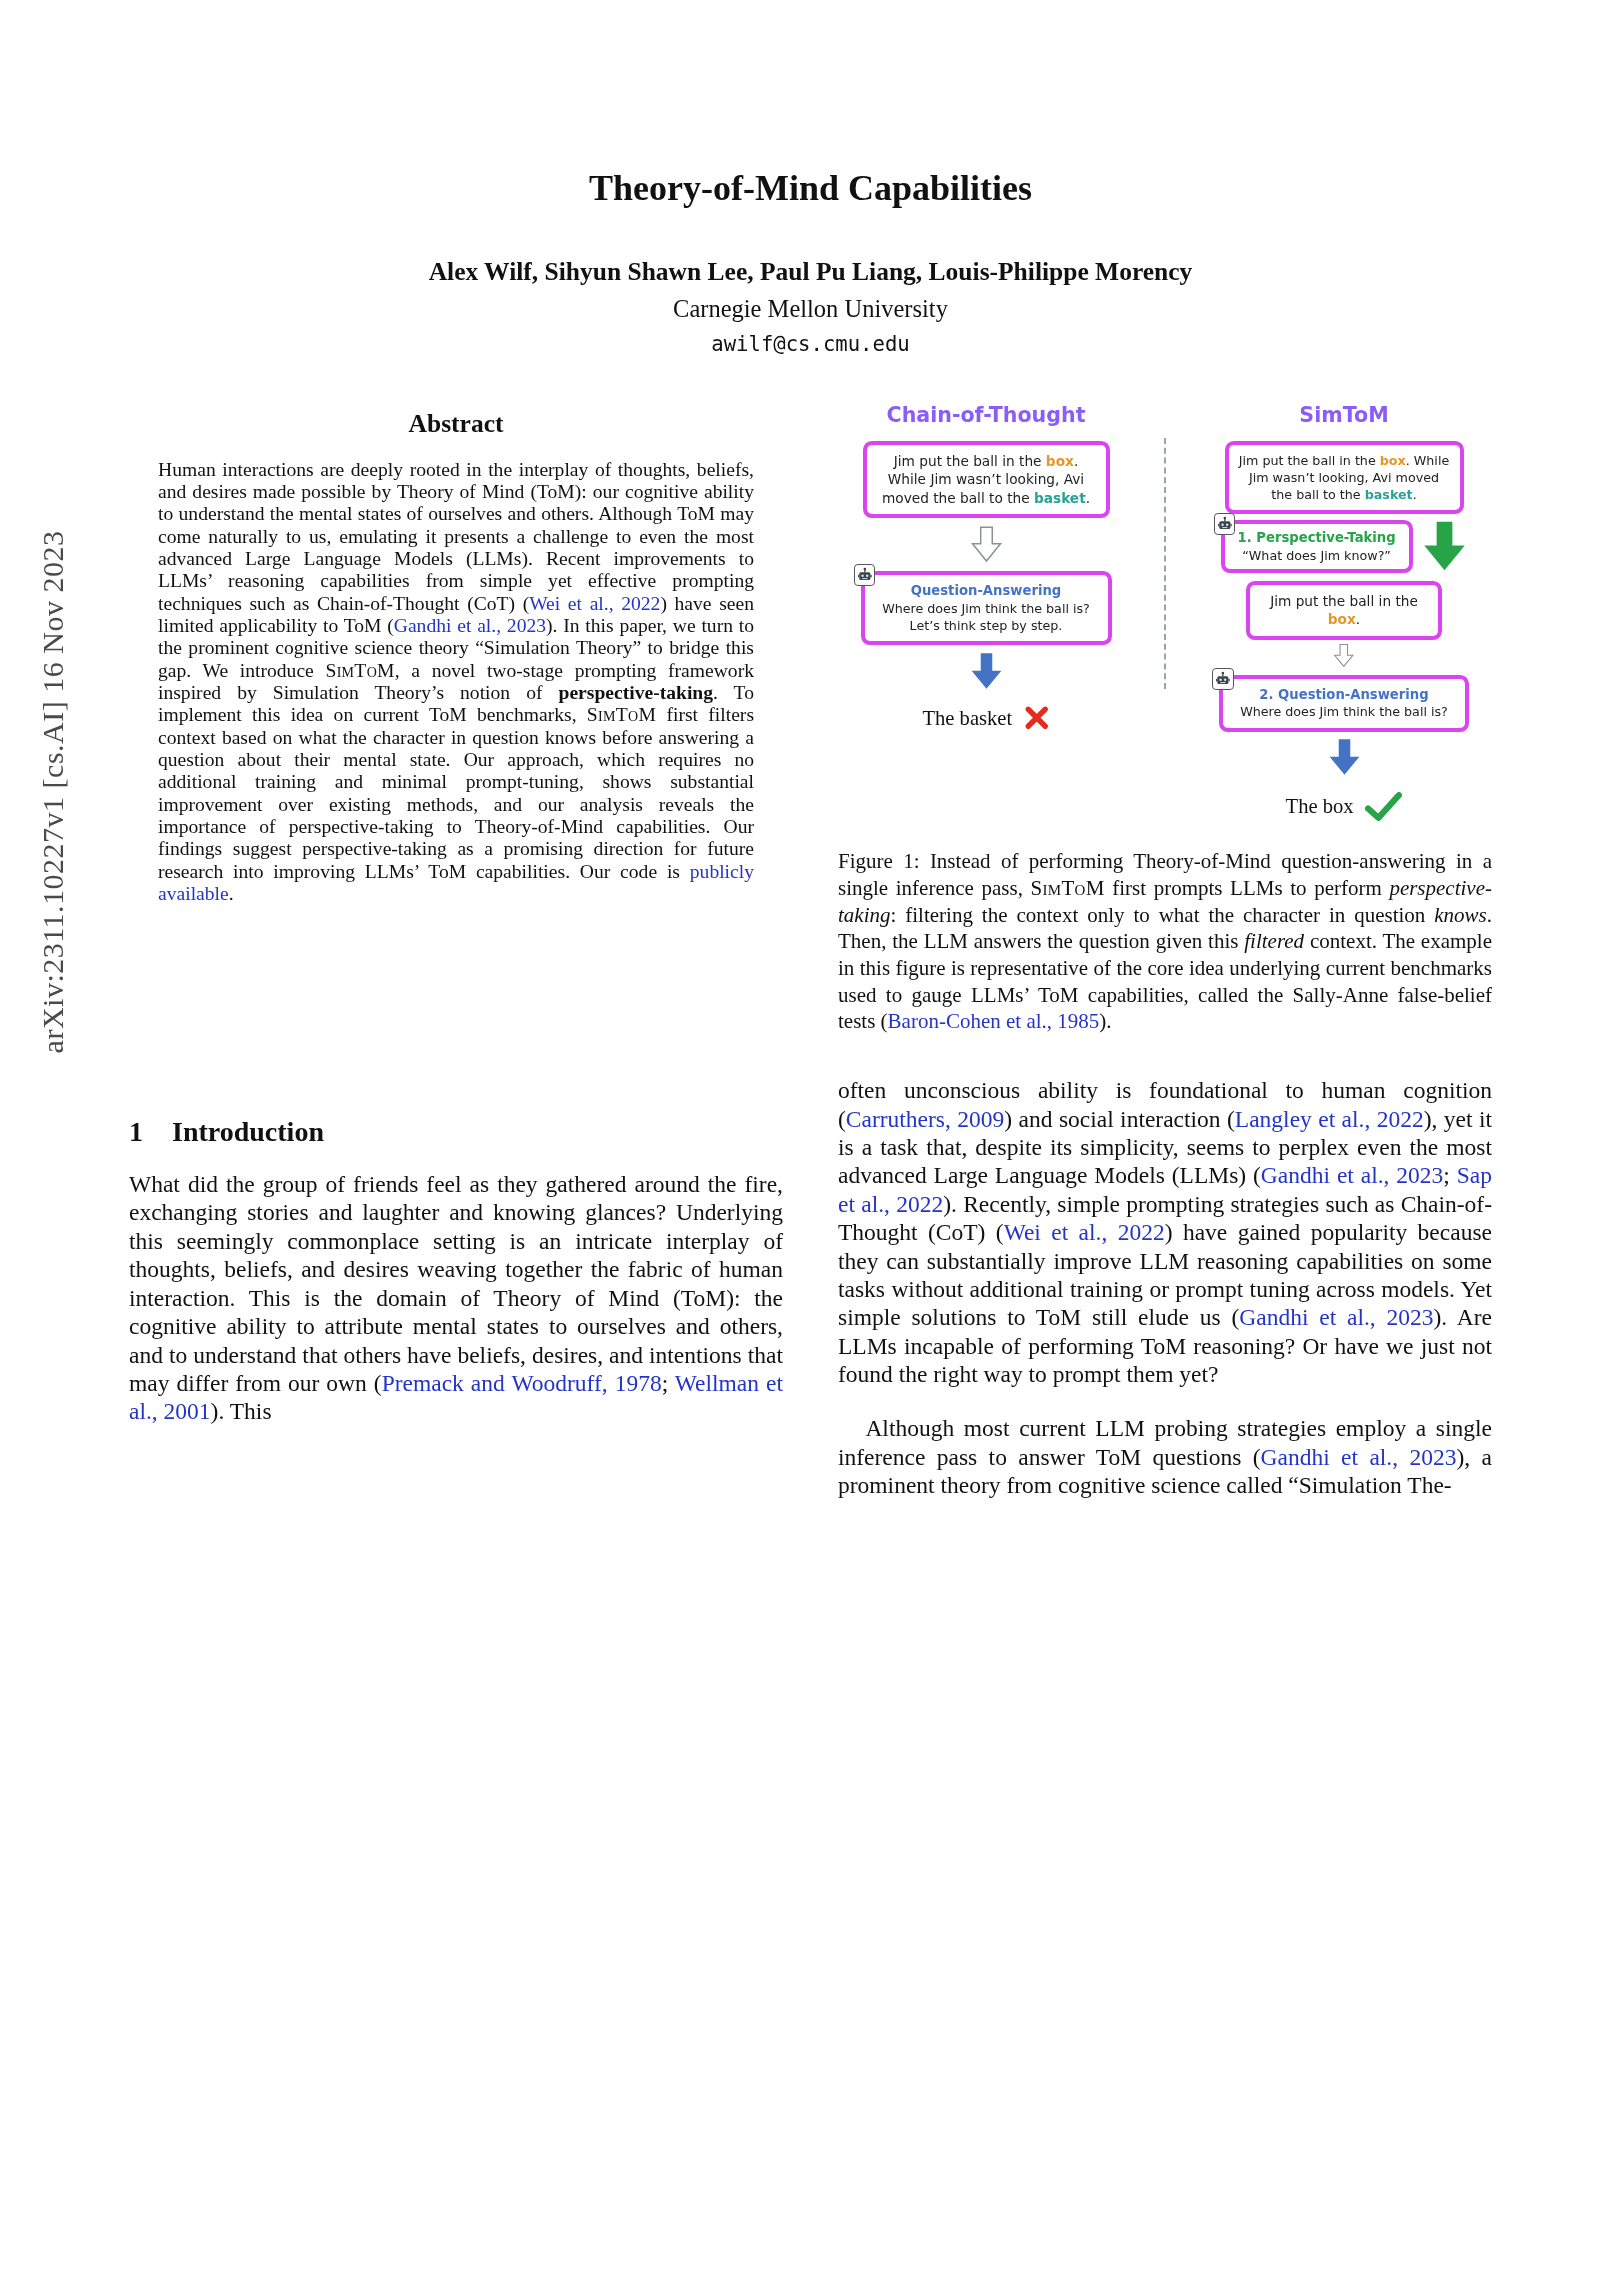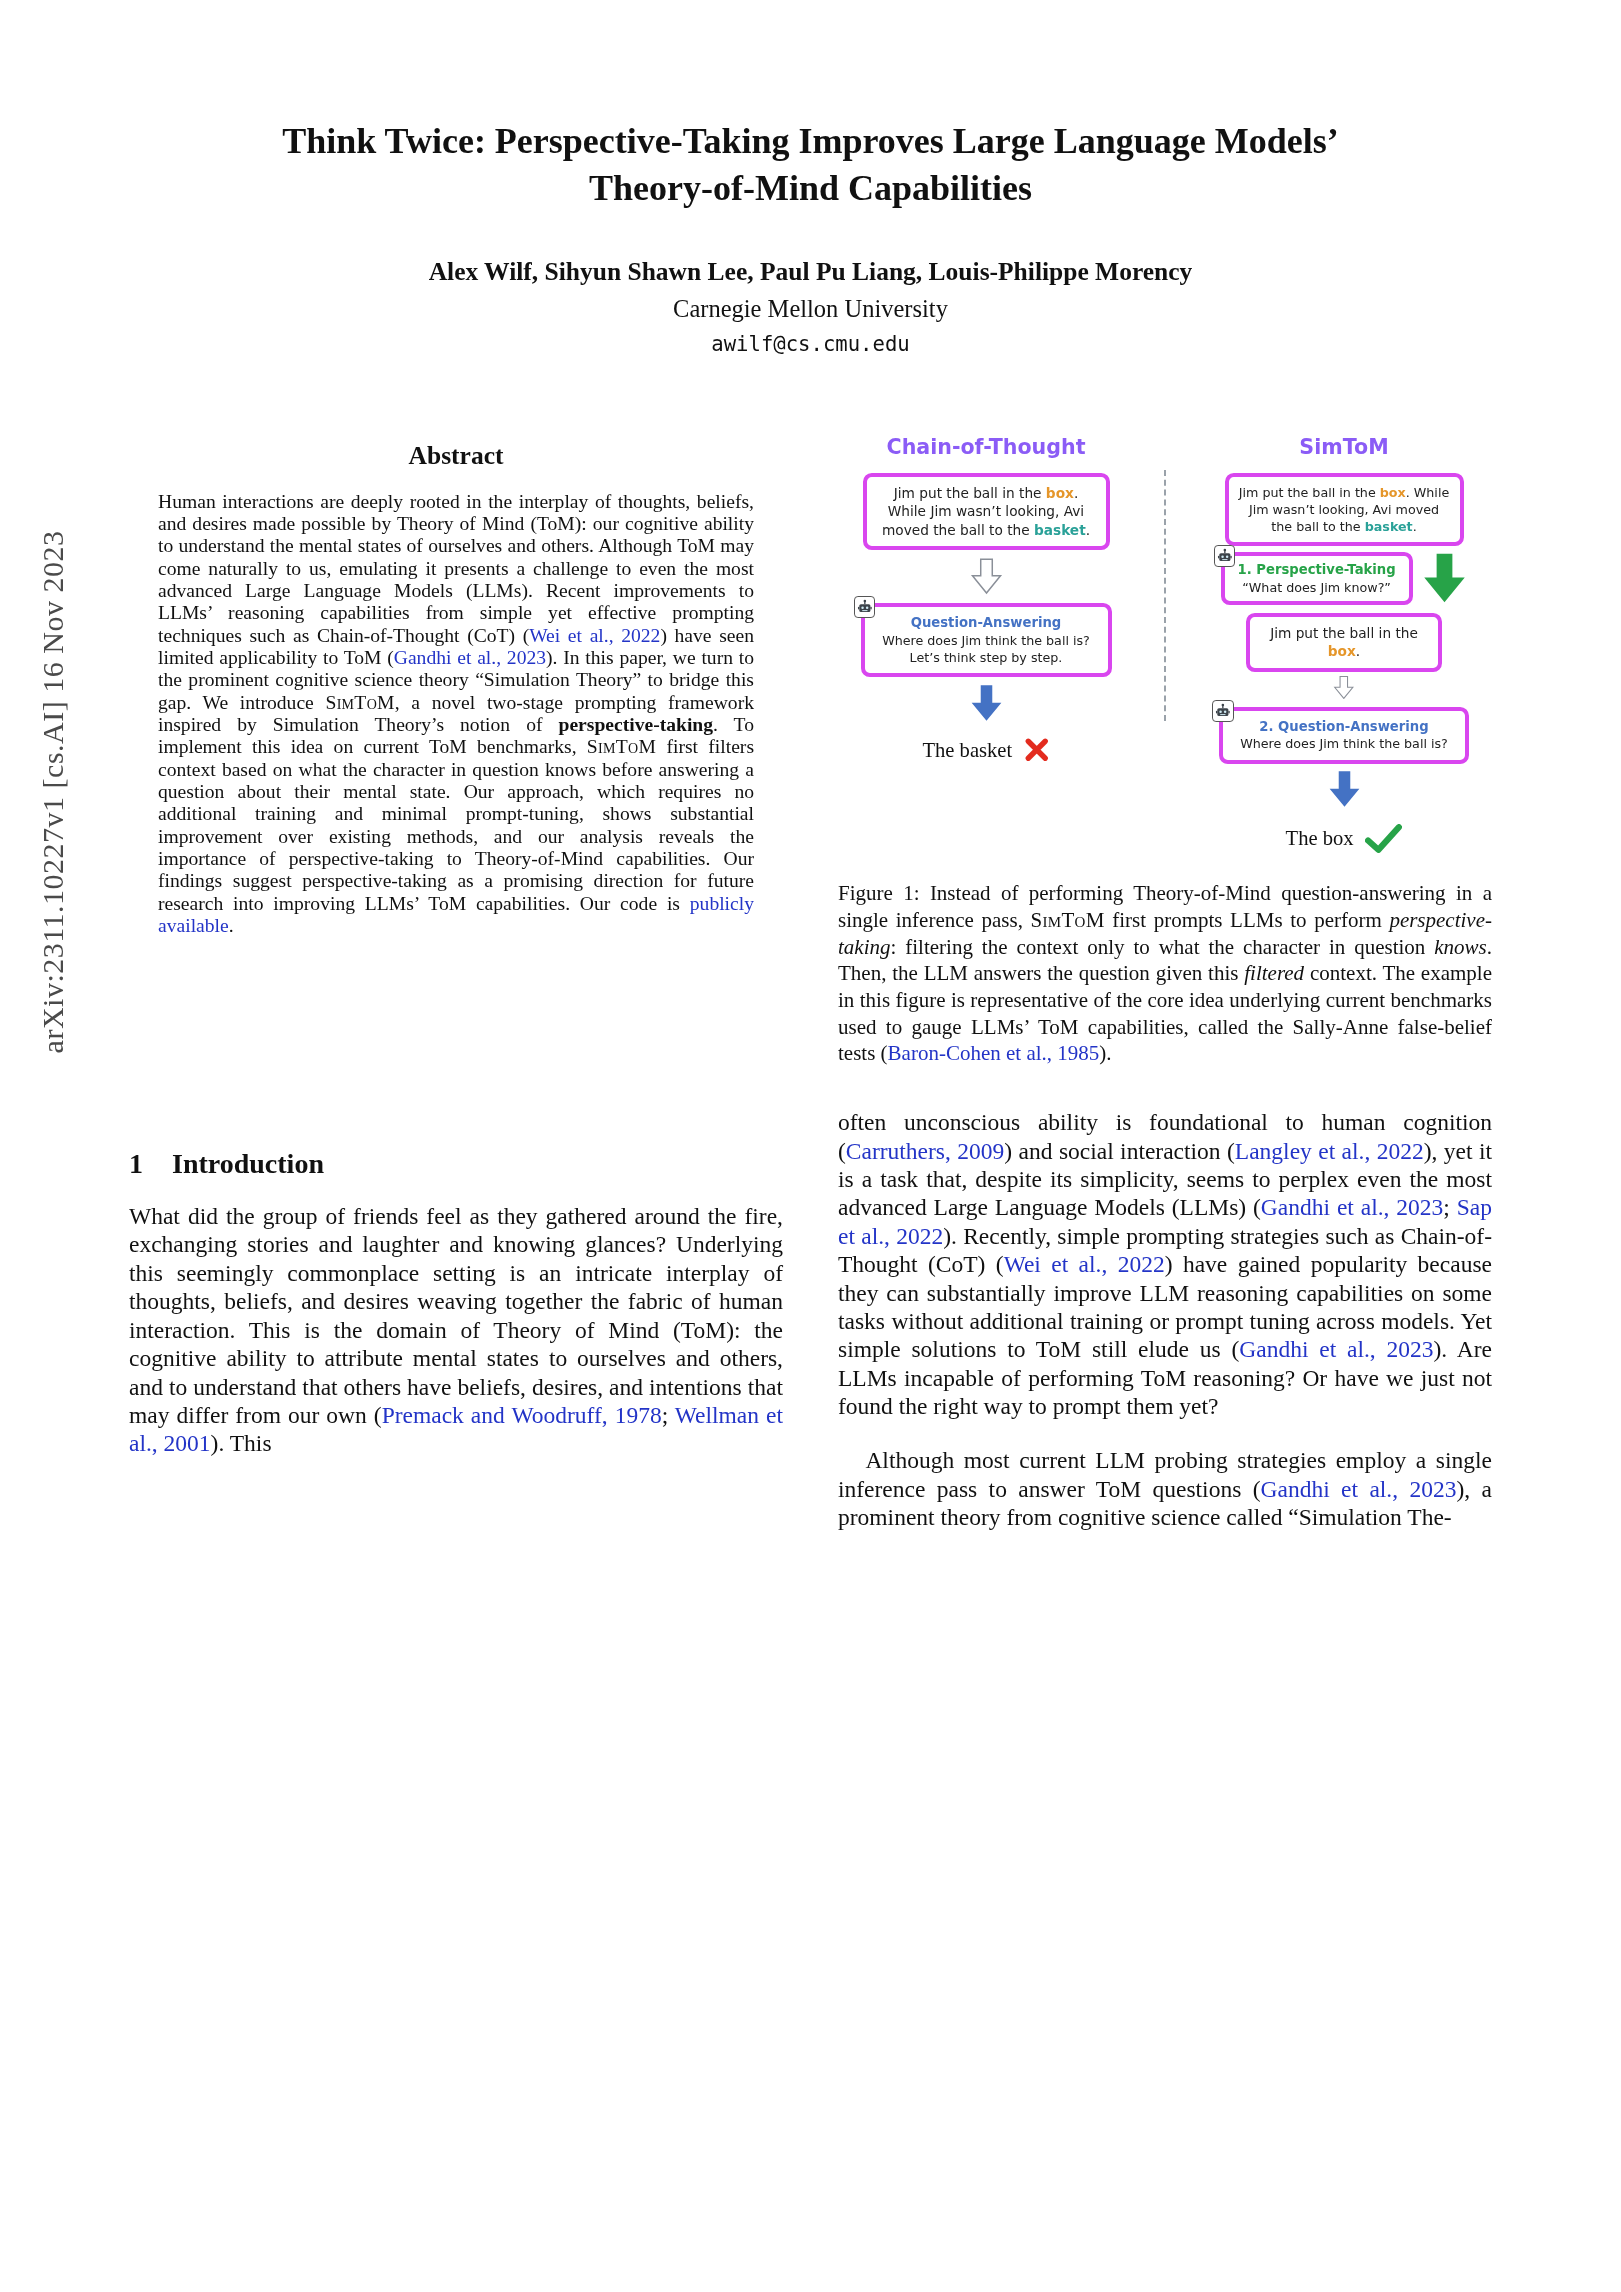--- a/index.html
+++ b/index.html
@@ -35,21 +35,21 @@
     font-size: 36px;
     font-weight: bold;
     line-height: 1.3;
   }
   .authors { margin-top: 45px; text-align: center; font-size: 25.5px; font-weight: bold; }
   .affiliation { margin-top: 8.8px; text-align: center; font-size: 24.5px; }
   .email { margin-top: 8.8px; text-align: center; font-family: "DejaVu Sans Mono", monospace; font-size: 20.6px; }
 
   
   .columns { display: flex; margin: 47px 129px 0 129px; gap: 55px; }
-  .col { width: 654px; margin-top: 32px; }
+  .col { width: 654px; }
 
   
   .abstract-block { min-height: 680px; }
   .abstract-heading { text-align: center; font-size: 25.5px; font-weight: bold; margin: 5.9px 0 19.6px 0; }
   .abstract-body {
     margin: 0 29px;
     font-size: 19.6px;
     line-height: 1.14;
     text-align: justify;
   }
@@ -127,21 +127,21 @@
   }
 </style>
 </head>
 <body>
 
 <div class="page">
 
   <div class="arxiv-banner">arXiv:2311.10227v1  [cs.AI]  16 Nov 2023</div>
 
   <div class="paper-title">
-    <span>Think Twice: Perspective-Taking Improves Large Language Models’</span><br>
+    <br>
     <span>Theory-of-Mind Capabilities</span>
   </div>
   <div class="authors">Alex Wilf, Sihyun Shawn Lee, Paul Pu Liang, Louis-Philippe Morency</div>
   <div class="affiliation">Carnegie Mellon University</div>
   <div class="email">awilf@cs.cmu.edu</div>
 
   <div class="columns">
 
     <div class="col">
       <div class="abstract-block">

